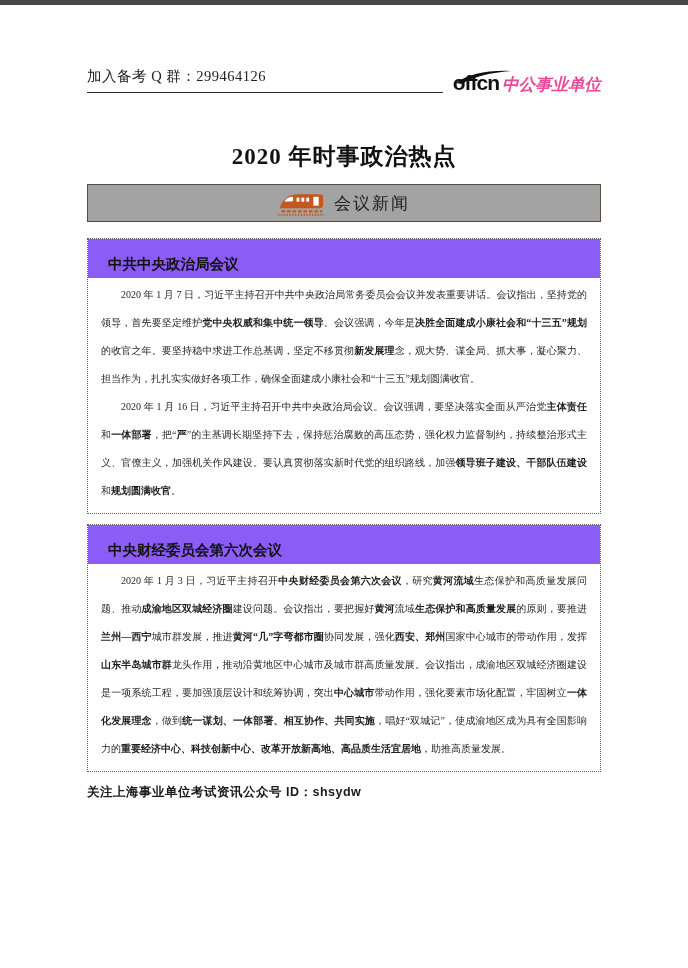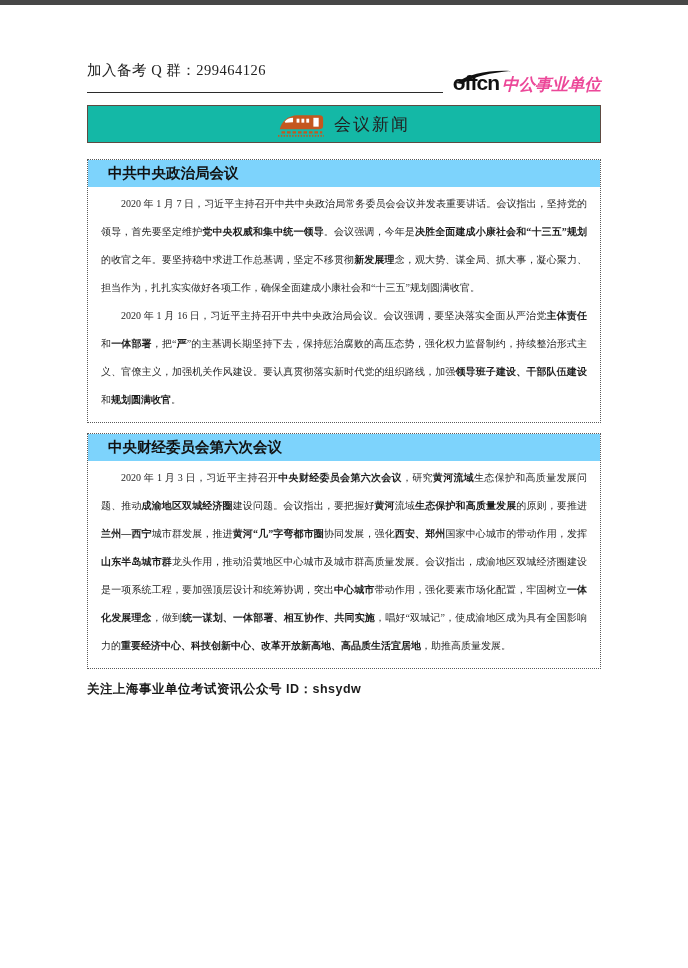--- a/index.html
+++ b/index.html
@@ -8,39 +8,39 @@
     background:#ffffff;
     font-family:"Liberation Serif","DejaVu Serif",serif;
     color:#1f1f1f;
     position:relative;
     overflow:hidden;
   }
   .top-strip{height:5px;background:#474747;width:100%;}
   .content{padding:0 87px;}
   
   .header-row{margin-top:55px;display:flex;align-items:flex-end;}
-  .underline-group{flex:1;border-bottom:1.5px solid #2b2b2b;display:flex;align-items:flex-end;padding-bottom:12px;}
+  .underline-group{flex:1;border-bottom:1.5px solid #2b2b2b;display:flex;align-items:flex-end;padding-bottom:6px;}
   .qq-text{font-size:14.5px;color:#222;letter-spacing:.5px;}
   .logo{display:flex;align-items:flex-end;margin-left:10px;position:relative;padding-top:12px;}
   .logo-en{font-family:"Liberation Sans","DejaVu Sans",sans-serif;font-weight:bold;font-size:21px;letter-spacing:-1px;color:#111;line-height:1;position:relative;}
   .swoosh{position:absolute;top:-2px;left:2px;}
   .logo-cn{font-family:"Liberation Sans","DejaVu Sans",sans-serif;font-weight:bold;font-size:16.5px;color:#ec4899;margin-left:3px;line-height:1.1;font-style:italic;}
   
   .doc-title{text-align:center;margin-top:48px;font-size:23px;font-weight:bold;color:#111;letter-spacing:1px;}
   .doc-subtitle{text-align:center;margin-top:54px;font-size:18px;color:#1a1a1a;letter-spacing:1px;}
   
-  .banner{margin-top:12px;height:36px;background:#14b8a6;border:1px solid #5d4a41;display:flex;align-items:center;justify-content:center;gap:10px;}
+  .banner{margin-top:12px;height:36px;background:#a3a3a3;border:1px solid #5d4a41;display:flex;align-items:center;justify-content:center;gap:10px;}
   .banner-label{font-size:17px;color:#222;letter-spacing:2px;}
   .train{display:block;}
   
   .section-heading{margin-top:32px;font-family:"Liberation Sans","DejaVu Sans",sans-serif;font-size:16px;font-weight:600;color:#333;letter-spacing:1px;}
   
   .topic-box{margin-top:16px;border:1px dotted #5a5a5a;}
   .topic-box + .topic-box{margin-top:10px;}
-  .box-header{background:#7dd3fc;padding:4px 10px 4px 20px;font-size:14.5px;font-weight:bold;color:#111;}
+  .box-header{background:#8b5cf6;padding:16px 10px 4px 20px;font-size:14.5px;font-weight:bold;color:#111;}
   .box-body{padding:3px 13px 8px 13px;font-size:10px;line-height:28px;text-align:justify;}
   .box-body p{margin:0;text-indent:2em;}
   .box-body .b{font-weight:bold;}
   
   .footer-note{margin-top:12px;font-family:"Liberation Sans","DejaVu Sans",sans-serif;font-size:12.5px;font-weight:700;color:#1a1a1a;letter-spacing:.5px;}
 </style>
 </head>
 <body>
 
 <div class="top-strip"></div>
@@ -55,20 +55,21 @@
       <span class="logo-en">
         <svg class="swoosh" width="58" height="14" viewBox="0 0 58 14" aria-hidden="true">
           <path d="M1 13 C14 4 32 0 56 1 C38 2.5 18 6.5 7 14 Z" fill="#111"></path>
         </svg>
         <span>offcn</span>
       </span>
       <span class="logo-cn">中公事业单位</span>
     </div>
   </div>
 
+  <div class="doc-title">2020 年时事政治热点</div>
 
   <div class="banner">
     <svg class="train" width="46" height="28" viewBox="0 0 52 30" aria-hidden="true">
       <path d="M2 21 C4 11 12 5.5 22 5 L47 5 C50 5 51 6.5 51 9 L51 17 C51 20 49 21 46 21 Z" fill="#c4571f"></path>
       <path d="M7.5 12.5 C9.5 9.5 13 8 17 8 L17 13 L8.5 13.5 Z" fill="#ffffff"></path>
       <rect x="21" y="9" width="3.2" height="4.5" fill="#ffffff"></rect>
       <rect x="26.5" y="9" width="3.2" height="4.5" fill="#ffffff"></rect>
       <rect x="32" y="9" width="3.2" height="4.5" fill="#ffffff"></rect>
       <rect x="40" y="8" width="6" height="10" fill="#ffffff"></rect>
       <line x1="4" y1="24.5" x2="50" y2="24.5" stroke="#c4571f" stroke-width="2.4" stroke-dasharray="4 2.2"></line>

